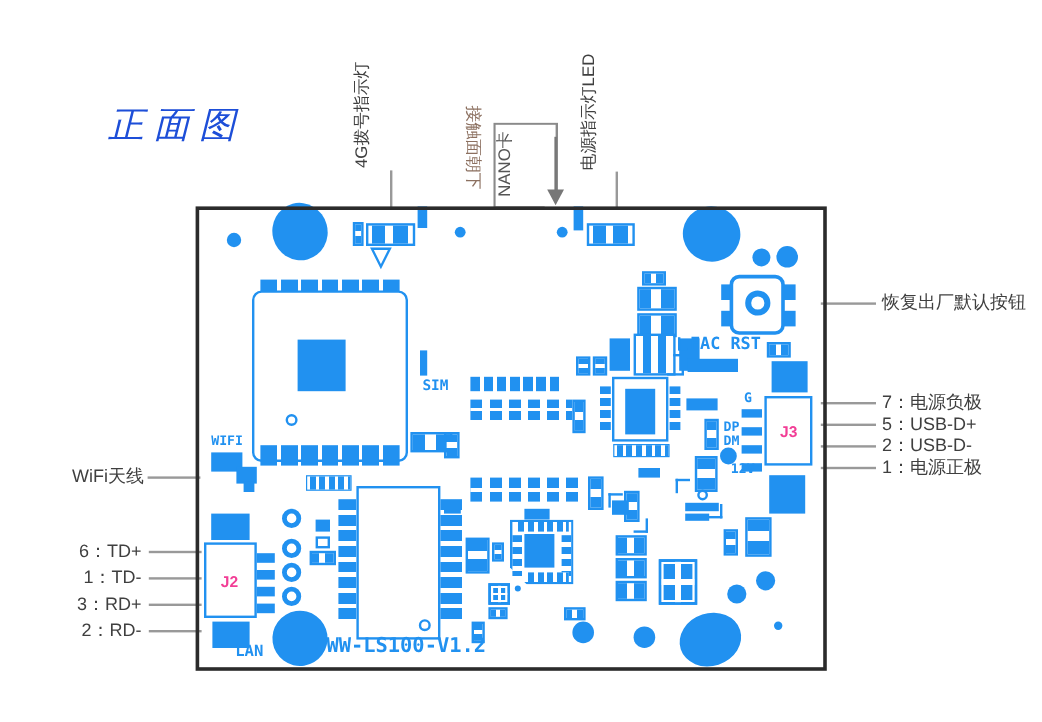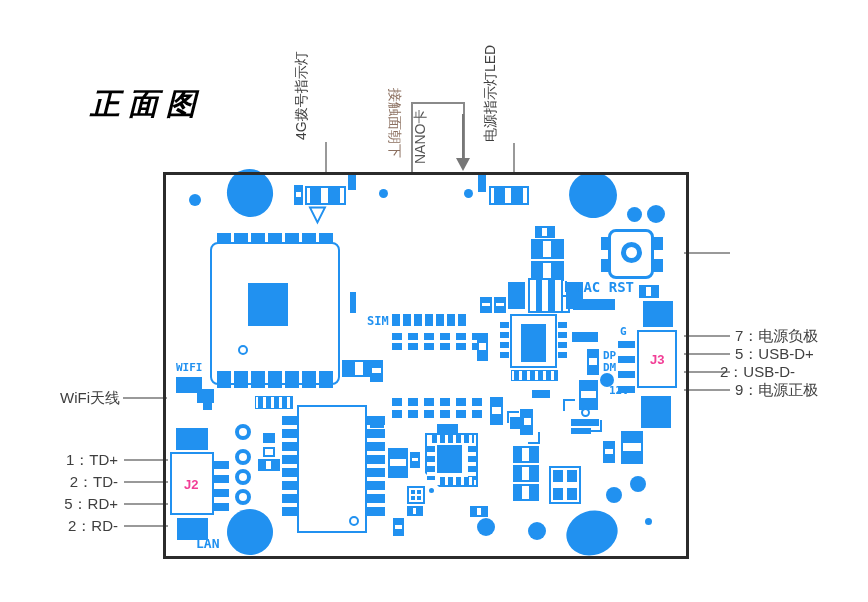--- a/index.html
+++ b/index.html
@@ -30,21 +30,21 @@
   .cornerTL{border-left:2px solid var(--b);border-top:2px solid var(--b);}
   .cornerBR{border-right:2px solid var(--b);border-bottom:2px solid var(--b);}
   .cornerBL{border-left:2px solid var(--b);border-bottom:2px solid var(--b);}
   .t{position:absolute;color:var(--ink);font-size:15px;white-space:nowrap;line-height:18px;}
   .bt{position:absolute;color:var(--b);font-family:"DejaVu Sans Mono",monospace;font-weight:bold;white-space:nowrap;}
   .pinkt{position:absolute;color:var(--pink);font-weight:bold;font-size:13px;}
   .vt{transform-origin:left bottom;transform:rotate(-90deg);height:18px;}
   .vt2{transform-origin:left top;transform:rotate(90deg);height:18px;}
   .ll{position:absolute;background:var(--line);height:2px;}
   .llv{position:absolute;background:var(--line);width:2px;}
-  .title{position:absolute;left:90px;top:84px;color:#000000;font-size:30px;font-weight:bold;font-style:italic;
+  .title{position:absolute;left:90px;top:84px;color:#1d4ed8;font-size:30px;font-weight:normal;font-style:italic;
          font-family:"Liberation Serif",serif;letter-spacing:8px;}
   .frame{position:absolute;left:163px;top:172px;width:520px;height:381px;border:3px solid #2b2b2b;}
   .card{position:absolute;left:411px;top:102px;width:50px;height:68px;background:#fff;border:2px solid #8a8a8a;
         clip-path:polygon(0 0,100% 0,100% calc(100% - 13px),calc(100% - 13px) 100%,0 100%);}
   .ah{position:absolute;width:0;height:0;border-left:7px solid transparent;border-right:7px solid transparent;border-top:13px solid #777;}
   .tri{position:absolute;color:var(--b);font-size:22px;font-weight:bold;line-height:22px;}
 </style>
 </head>
 <body>
 
@@ -59,38 +59,39 @@
   <div class="card"></div>
   <div class="t vt" style="left:429px;top:146px;font-size:14px;color:#555;">NANO卡</div>
   <div class="llv" style="left:462px;top:114px;height:46px;background:#777;"></div>
   <div class="ah" style="left:456px;top:158px;"></div>
 
   <div class="t vt" style="left:499px;top:124px;font-size:14px;">电源指示灯LED</div>
   <div class="llv" style="left:513px;top:143px;height:30px;"></div>
 
   <div class="t" style="left:38px;top:389px;width:82px;text-align:right;">WiFi天线</div>
   <div class="ll" style="left:123px;top:397px;width:44px;"></div>
-  <div class="t" style="left:30px;top:451px;width:88px;text-align:right;">1：TD+</div>
+  <div class="t" style="left:30px;top:451px;width:88px;text-align:right;">6：TD+</div>
   <div class="ll" style="left:124px;top:459px;width:44px;"></div>
-  <div class="t" style="left:30px;top:473px;width:88px;text-align:right;">2：TD-</div>
+  <div class="t" style="left:30px;top:473px;width:88px;text-align:right;">1：TD-</div>
   <div class="ll" style="left:124px;top:481px;width:44px;"></div>
-  <div class="t" style="left:30px;top:495px;width:88px;text-align:right;">5：RD+</div>
+  <div class="t" style="left:30px;top:495px;width:88px;text-align:right;">3：RD+</div>
   <div class="ll" style="left:124px;top:503px;width:44px;"></div>
   <div class="t" style="left:30px;top:517px;width:88px;text-align:right;">2：RD-</div>
   <div class="ll" style="left:124px;top:525px;width:44px;"></div>
 
   <div class="ll" style="left:684px;top:252px;width:46px;"></div>
+  <div class="t" style="left:735px;top:244px;">恢复出厂默认按钮</div>
   <div class="ll" style="left:684px;top:335px;width:46px;"></div>
   <div class="t" style="left:735px;top:327px;">7：电源负极</div>
   <div class="ll" style="left:684px;top:353px;width:46px;"></div>
   <div class="t" style="left:735px;top:345px;">5：USB-D+</div>
   <div class="ll" style="left:684px;top:371px;width:46px;"></div>
-  <div class="t" style="left:720px;top:363px;">2：USB-D-</div>
+  <div class="t" style="left:735px;top:363px;">2：USB-D-</div>
   <div class="ll" style="left:684px;top:389px;width:46px;"></div>
-  <div class="t" style="left:735px;top:381px;">9：电源正极</div>
+  <div class="t" style="left:735px;top:381px;">1：电源正极</div>
 
   <div class="c blob" style="left:227px;top:169px;width:46px;height:48px;transform:rotate(-15deg);"></div>
   <div class="c blob" style="left:569px;top:172px;width:48px;height:46px;transform:rotate(10deg);"></div>
   <div class="c blob" style="left:227px;top:509px;width:46px;height:46px;transform:rotate(14deg);"></div>
   <div class="c blob" style="left:566px;top:511px;width:52px;height:44px;transform:rotate(-18deg);"></div>
   <div class="c dot" style="left:189px;top:194px;width:12px;height:12px;"></div>
   <div class="c dot" style="left:379px;top:189px;width:9px;height:9px;"></div>
   <div class="c dot" style="left:464px;top:189px;width:9px;height:9px;"></div>
   <div class="c dot" style="left:627px;top:207px;width:15px;height:15px;"></div>
   <div class="c dot" style="left:647px;top:205px;width:18px;height:18px;"></div>
@@ -108,21 +109,21 @@
   <div class="tri" style="left:309px;top:203px;">▽</div>
   <div class="c led" style="left:489px;top:186px;width:40px;height:19px;"></div>
 
   <div class="c prow" style="left:217px;top:233px;width:116px;height:17px;"></div>
   <div class="c o" style="left:210px;top:242px;width:130px;height:143px;border-radius:8px;"></div>
   <div class="c f" style="left:248px;top:283px;width:40px;height:43px;"></div>
   <div class="c ring2" style="left:238px;top:345px;width:10px;height:10px;"></div>
   <div class="c prow" style="left:217px;top:371px;width:116px;height:17px;"></div>
 
   <div class="c f" style="left:350px;top:292px;width:6px;height:21px;"></div>
-  <div class="bt" style="left:352px;top:314px;font-size:12px;margin-left:15px;">SIM</div>
+  <div class="bt" style="left:352px;top:314px;font-size:12px;">SIM</div>
   <div class="c r2" style="left:342px;top:360px;width:35px;height:17px;"></div>
   <div class="c prow8" style="left:392px;top:314px;width:74px;height:12px;"></div>
   <div class="c prow2" style="left:392px;top:333px;width:85px;height:17px;"></div>
   <div class="c r2v" style="left:477px;top:333px;width:11px;height:28px;"></div>
 
   <div class="c r2v" style="left:480px;top:297px;width:12px;height:16px;"></div>
   <div class="c r2v" style="left:494px;top:297px;width:12px;height:16px;"></div>
   <div class="c o" style="left:556px;top:295px;width:14px;height:18px;"></div>
   <div class="c pcol2" style="left:500px;top:322px;width:9px;height:38px;"></div>
   <div class="c o" style="left:510px;top:314px;width:47px;height:54px;"></div>
@@ -227,15 +228,16 @@
   <div class="c q4" style="left:549px;top:466px;width:32px;height:38px;"></div>
   <div class="c cornerTL" style="left:563px;top:399px;width:12px;height:12px;"></div>
   <div class="c cornerBR" style="left:590px;top:420px;width:12px;height:12px;"></div>
   <div class="c ring2" style="left:581px;top:408px;width:9px;height:9px;"></div>
   <div class="c f" style="left:571px;top:419px;width:28px;height:7px;"></div>
   <div class="c f" style="left:571px;top:428px;width:20px;height:6px;"></div>
   <div class="c r2v" style="left:621px;top:431px;width:22px;height:33px;"></div>
   <div class="c r2v" style="left:603px;top:441px;width:12px;height:22px;"></div>
   <div class="c r2" style="left:470px;top:506px;width:18px;height:11px;"></div>
 
+  <div class="bt" style="left:272px;top:528px;font-size:17px;">WW-LS100-V1.2</div>
 
   <div class="frame"></div>
 </div>
 
 </body></html>

